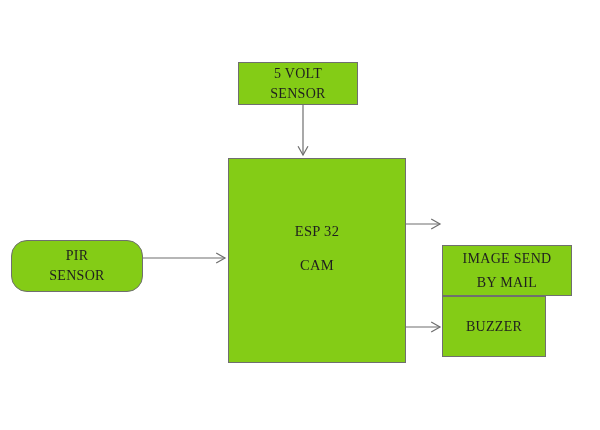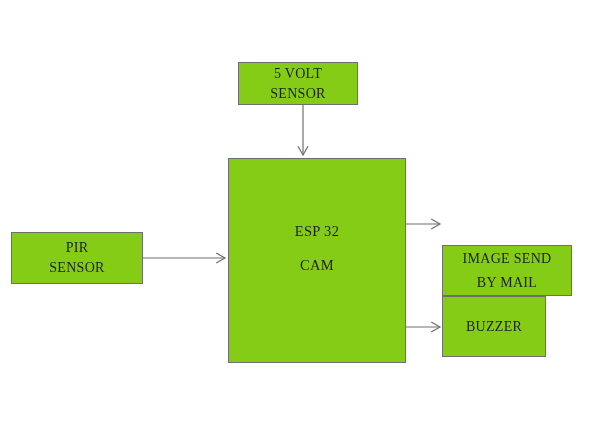--- a/index.html
+++ b/index.html
@@ -32,21 +32,21 @@
     justify-content: center;
     font-size: 14px;
     line-height: 20px;
     text-align: center;
     letter-spacing: 0.3px;
     white-space: nowrap;
   }
   
   .node-adapter { left: 238px; top: 62px;  width: 120px; height: 43px; }
   .node-esp     { left: 228px; top: 158px; width: 178px; height: 205px; }
-  .node-pir     { left: 11px;  top: 232px; width: 132px; height: 52px; }
+  .node-pir     { left: 11px;  top: 240px; width: 132px; height: 52px; border-radius: 16px; }
   .node-mail    { left: 442px; top: 201px; width: 130px; height: 51px; margin-top: 44px; }
   .node-buzzer  { left: 442px; top: 296px; width: 104px; height: 61px; }
 
   .node-esp .label { gap: 14px; transform: translateY(-13px); font-size: 14.5px; }
   .node-mail .label { line-height: 24px; }
 
   svg.wires {
     position: absolute;
     left: 0;
     top: 0;

